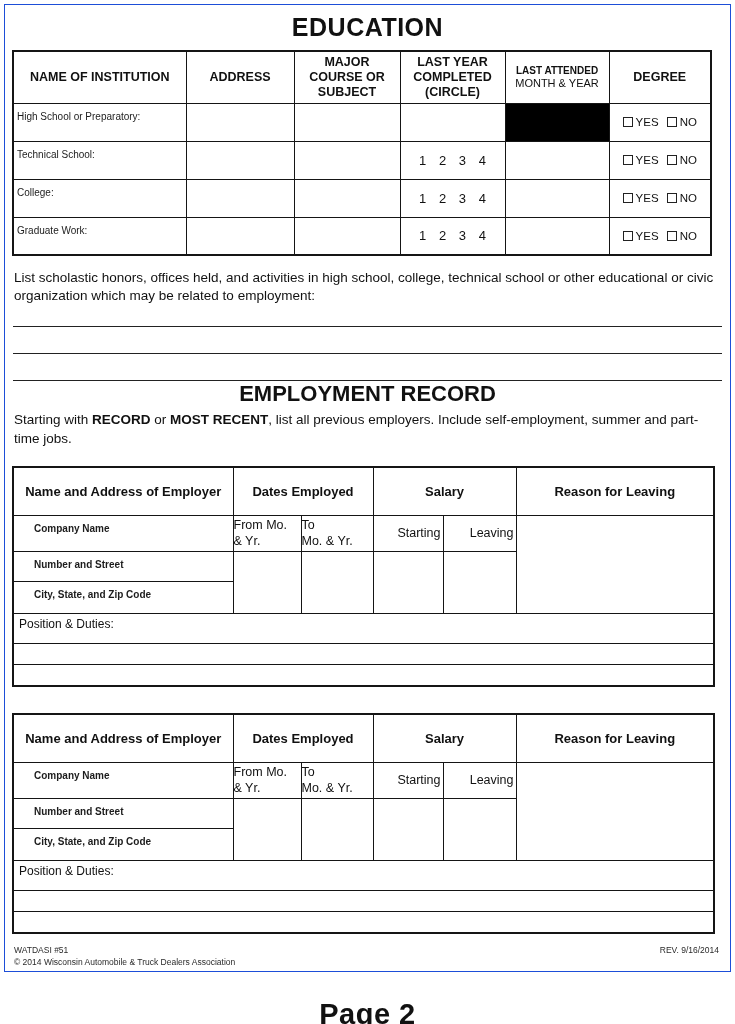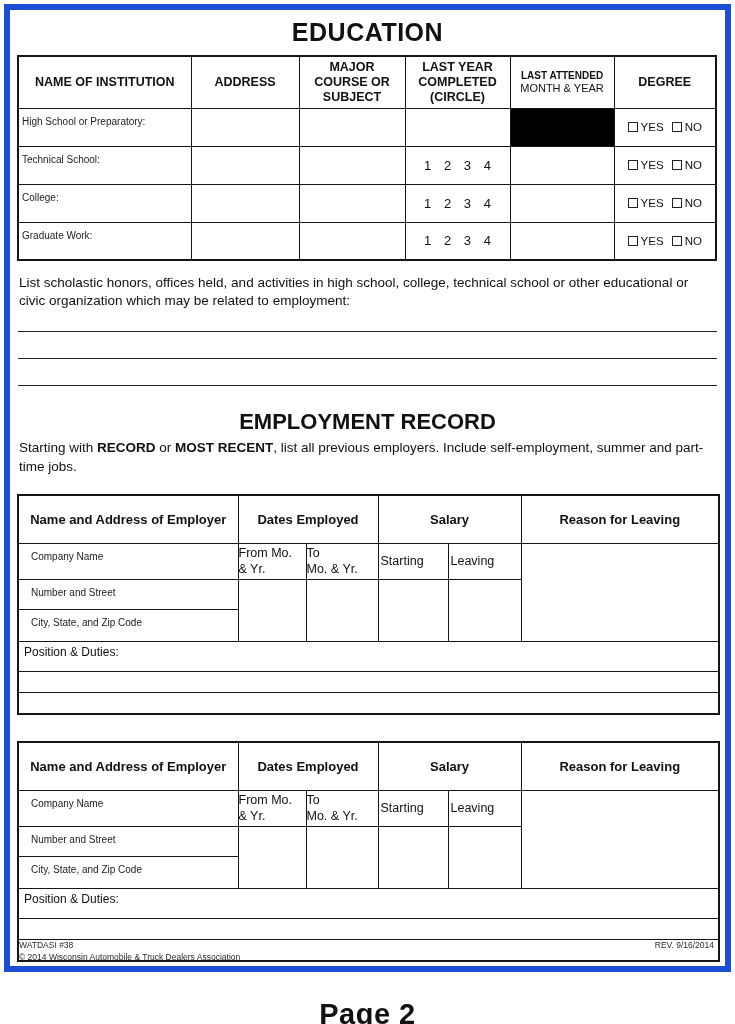--- a/index.html
+++ b/index.html
@@ -2,21 +2,21 @@
 <html><head>
 <meta charset="utf-8">
 <style>
   * { box-sizing: border-box; }
   body {
     margin: 0; width: 735px; height: 1024px; background: #fff;
     font-family: "Liberation Sans", "DejaVu Sans", sans-serif; color: #111;
   }
   .frame {
     position: relative; margin: 4px 4px 0 4px; width: 727px; height: 968px;
-    border: 6px solid #1d4ed8; padding: 6px 7px 0 7px; background: #fff;
+    border: 1px solid #1d4ed8; padding: 6px 7px 0 7px; background: #fff;
   }
   .edu-title { text-align: center; font-size: 25px; font-weight: bold; letter-spacing: .5px; margin: 2px 0 8px; }
 
   table { border-collapse: collapse; table-layout: fixed; }
   .edu-table { width: 700px; border: 2px solid #151515; }
   .edu-table th, .edu-table td { border: 1.5px solid #151515; overflow: hidden; }
   .edu-table thead th { font-size: 12.5px; font-weight: bold; text-align: center; vertical-align: middle; height: 52px; padding: 2px; line-height: 1.2; }
   .la-small { font-size: 10px; font-weight: bold; }
   .la-big { font-size: 11px; font-weight: normal; }
   .edu-table tbody tr { height: 38px; margin-top: 32px; }
@@ -30,32 +30,32 @@
 
   .honors-text { font-size: 13.5px; line-height: 1.35; margin: 13px 2px 0 2px; }
   .rule { height: 0; border-bottom: 1.5px solid #222; margin: 0 1px; }
   .rule.r1 { margin-top: 21px; } .rule.r2 { margin-top: 26px; } .rule.r3 { margin-top: 26px; }
 
   .studies-row { position: relative; height: 20px; margin-top: 11px; font-size: 13.5px; }
   .studies-q { position: absolute; left: 2px; top: 1px; }
   .opt { position: absolute; top: 1px; white-space: nowrap; }
   .opt.o0 { left: 296px; } .opt.o1 { left: 392px; } .opt.o2 { left: 474px; } .opt.o3 { left: 592px; }
 
-  .emp-title { text-align: center; font-size: 22px; font-weight: bold; margin: 23px 0 2px; }
+  .emp-title { text-align: center; font-size: 22px; font-weight: bold; margin: 0 0 2px; }
   .emp-intro { font-size: 13.5px; line-height: 1.4; margin: 4px 2px 0 2px; }
 
   .emp-table { width: 703px; border: 2.5px solid #151515; }
   .emp-table th, .emp-table td { border: 1.5px solid #151515; overflow: hidden; }
   .emp-table { margin-top: 17px; }
   .emp-table.second { margin-top: 26px; }
   .emp-head th { font-size: 13px; font-weight: bold; text-align: center; height: 17px; padding: 16px 2px; }
   .r-company { height: 33px; } .r-street { height: 30px; } .r-city { height: 32px; }
-  .lblcell { vertical-align: top; padding: 2px 12px; }
+  .lblcell { vertical-align: top; padding: 2px 20px; font-weight: bold; }
   .subhead { font-size: 12.5px; vertical-align: top; text-align: left; padding: 2px 0; line-height: 1.25; }
-  .subhead.mid { text-align: left; vertical-align: middle; padding: 2px; }
+  .subhead.mid { text-align: right; vertical-align: middle; padding: 2px; }
   .pos-cell { height: 30px; vertical-align: top; padding: 3px 5px; font-size: 12px; }
   .r-blank td { height: 21px; }
 
   .footer { position: absolute; left: 9px; right: 11px; bottom: 3px; display: flex; justify-content: space-between; align-items: flex-start; font-size: 8.5px; color: #2a2a2a; line-height: 1.35; }
   .page-label { text-align: center; font-size: 29px; font-weight: bold; margin-top: 26px; letter-spacing: .5px; }
 </style>
 </head>
 <body>
 
 <div class="frame">
@@ -236,21 +236,21 @@
           <td colspan="6"></td>
         </tr>
     <tr class="r-blank">
           <td colspan="6"></td>
         </tr>
   </tbody>
     </table>
 
   <div class="footer">
     <div class="footer-left">
-      <div>WATDASI #38</div>
+      <div>WATDASI #51</div>
       <div>© 2014 Wisconsin Automobile &amp; Truck Dealers Association</div>
     </div>
     <div class="footer-right">REV. 9/16/2014</div>
   </div>
 
 </div>
 
 <div class="page-label">Page 2</div>
 
 </body></html>

